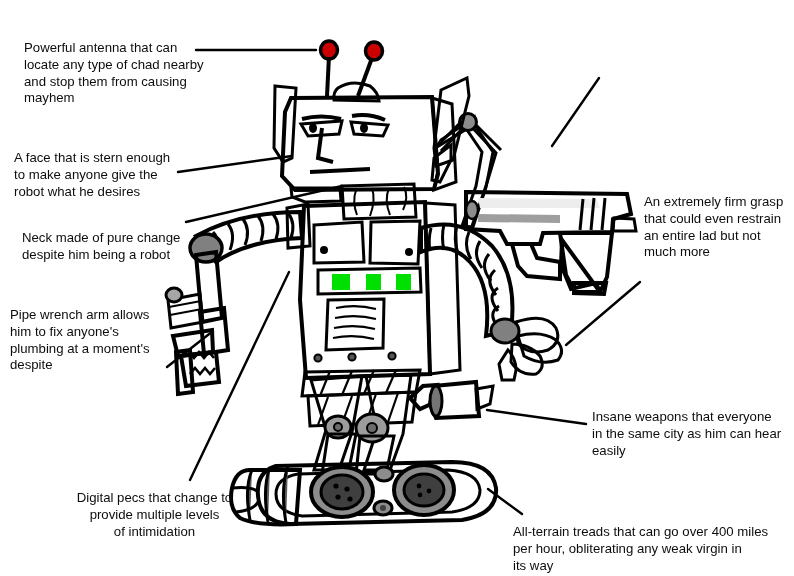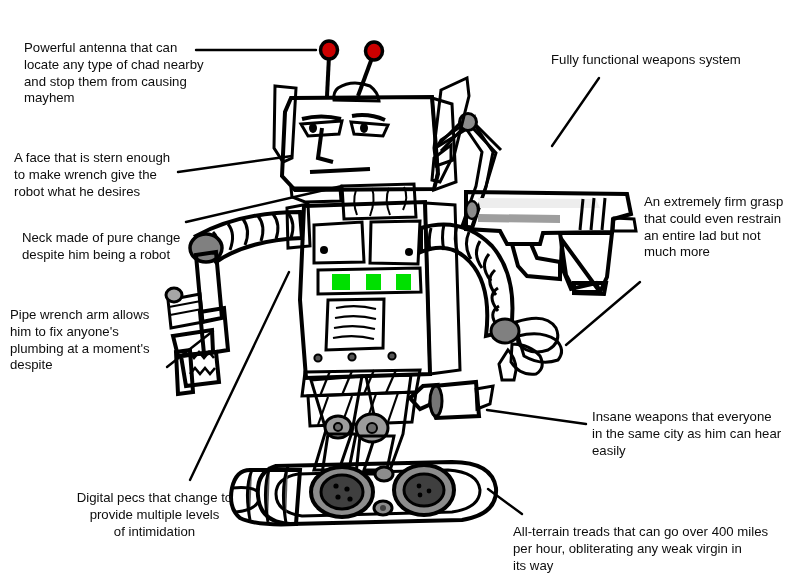--- a/index.html
+++ b/index.html
@@ -290,32 +290,31 @@
       <path class="o3" fill="none" d="M232 488 Q252 486 258 492"></path>
       <path class="o3" fill="none" d="M236 512 Q254 510 258 502"></path>
     </g>
   </svg>
 
   <div class="cap" id="cap-antenna">Powerful antenna that can
 locate any type of chad nearby
 and stop them from causing
 mayhem</div>
   <div class="cap" id="cap-face">A face that is stern enough
-to make wrench give the
+to make anyone give the
 robot what he desires</div>
   <div class="cap" id="cap-neck">Neck made of pure change
 despite him being a robot</div>
   <div class="cap" id="cap-wrench">Pipe wrench arm allows
 him to fix anyone's
 plumbing at a moment's
 despite</div>
   <div class="cap" id="cap-pecs">Digital pecs that change to
  provide multiple levels
 of intimidation</div>
-  <div class="cap" id="cap-weapons">Fully functional weapons system</div>
   <div class="cap" id="cap-grasp">An extremely firm grasp
 that could even restrain
 an entire lad but not
 much more</div>
   <div class="cap" id="cap-muffler">Insane weapons that everyone
 in the same city as him can hear
 easily</div>
   <div class="cap" id="cap-treads">All-terrain treads that can go over 400 miles
 per hour, obliterating any weak virgin in
  its way</div>

